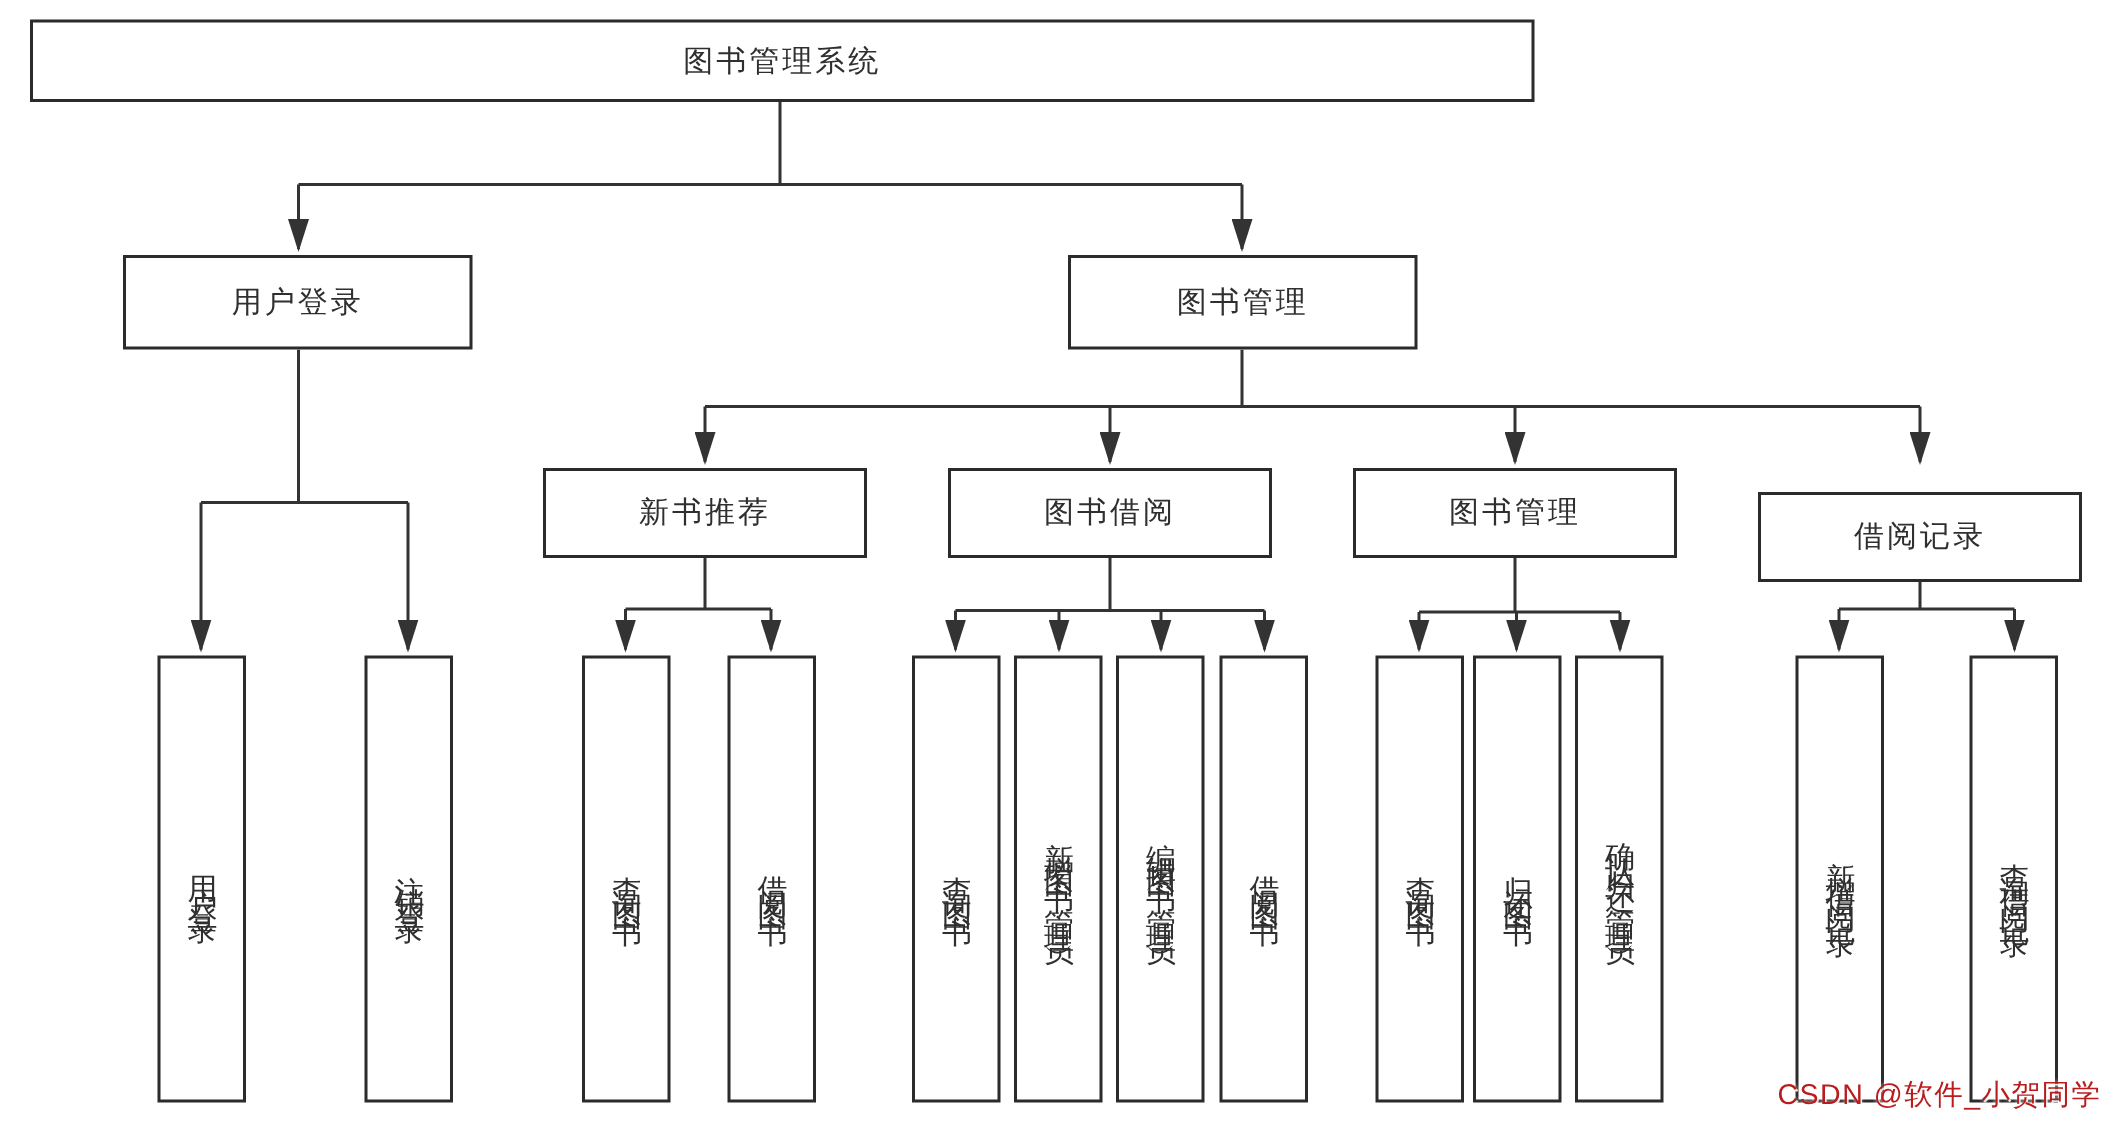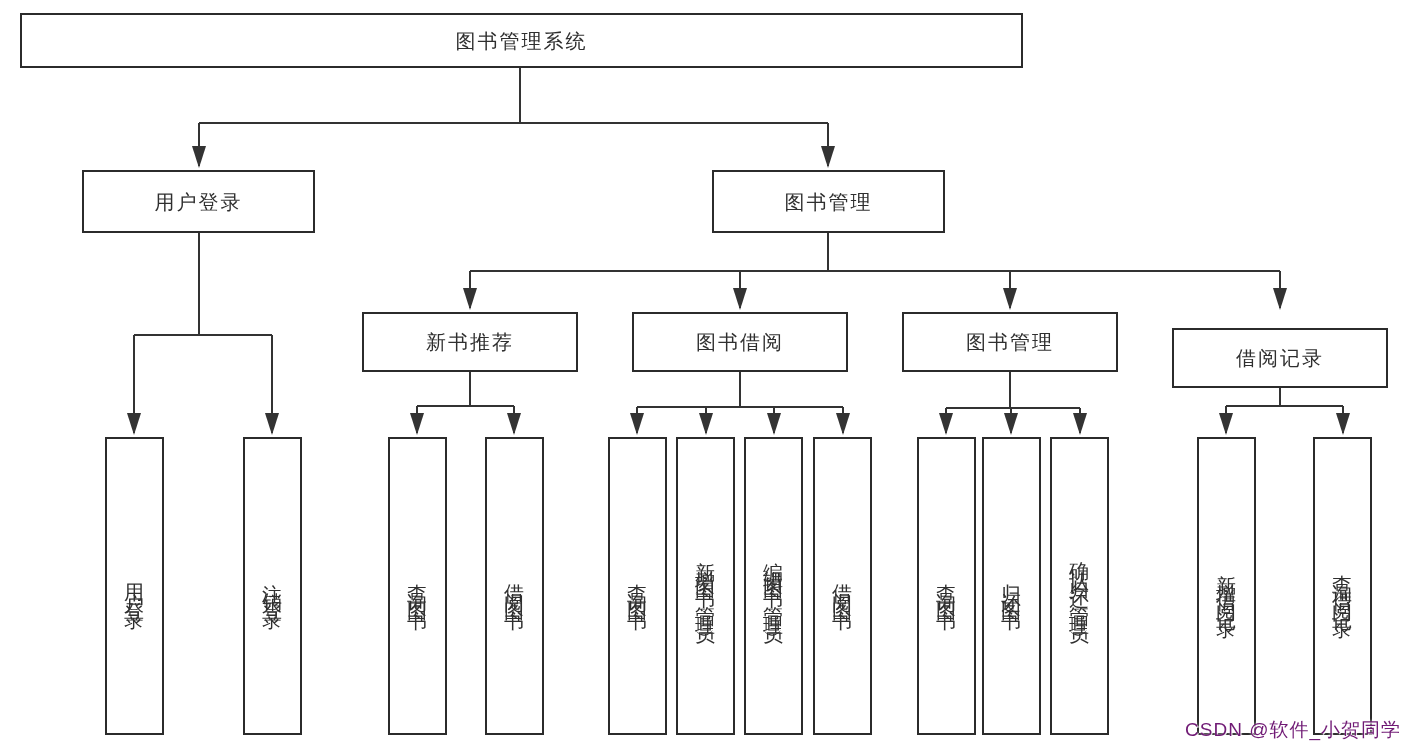--- a/index.html
+++ b/index.html
@@ -40,21 +40,21 @@
     letter-spacing: 9px;
     line-height: 1;
   }
   .root-node { border-width: 2px; }
   #watermark {
     position: absolute;
     top: 717px;
     right: 4px;
     font-size: 19px;
     letter-spacing: 1px;
-    color: #701a75;
+    color: #b91c1c;
     text-shadow: 0 0 3px #ffffff, 1px 1px 0 rgba(255,255,255,0.85);
     white-space: nowrap;
   }
 </style>
 </head>
 <body>
 
 <div id="canvas">
 
   <svg id="wires" viewBox="0 0 1405 747" xmlns="http://www.w3.org/2000/svg">

